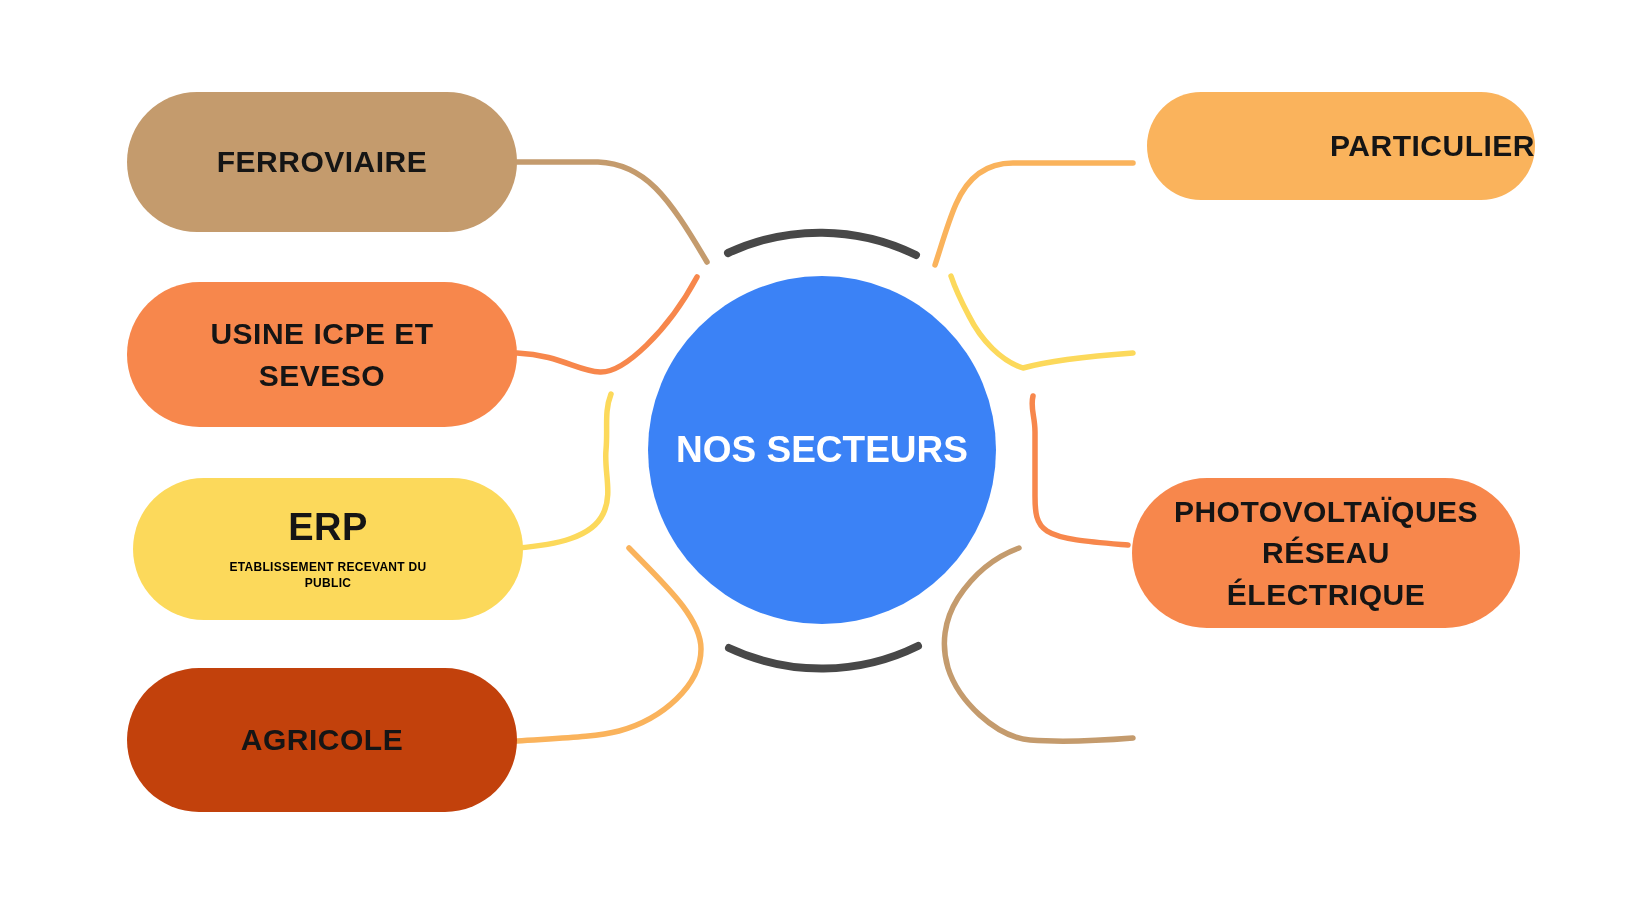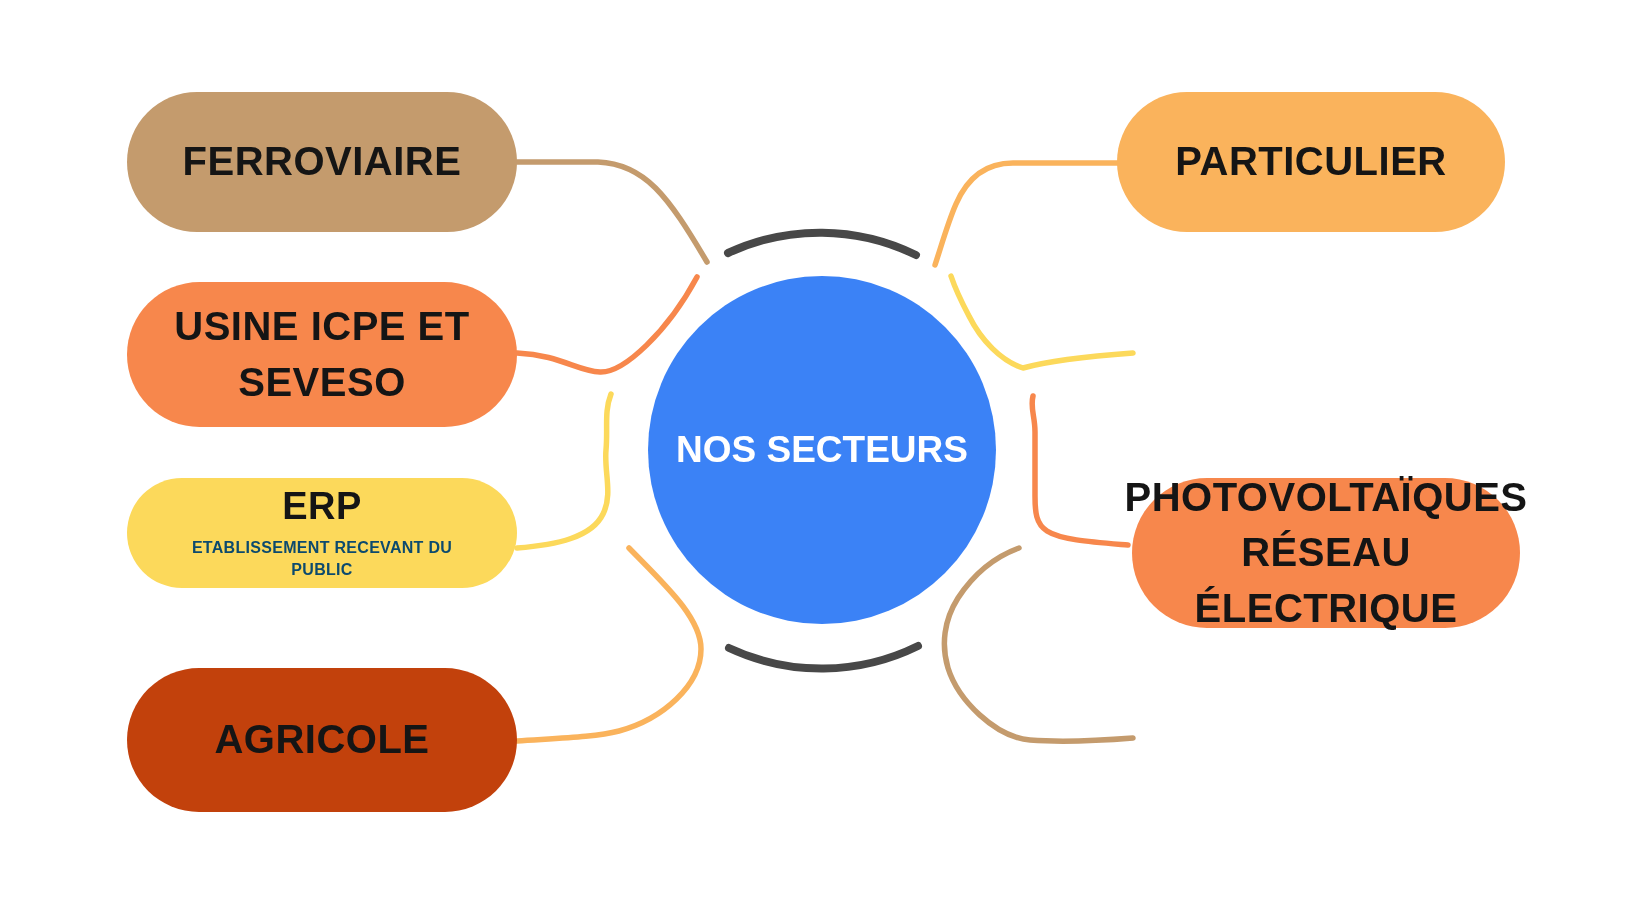--- a/index.html
+++ b/index.html
@@ -25,36 +25,36 @@
     position: absolute;
     z-index: 2;
     border-radius: 90px;
     display: flex;
     flex-direction: column;
     align-items: center;
     justify-content: center;
     text-align: center;
   }
   .pill-label {
-    font-size: 40px;
+    font-size: 30px;
     font-weight: bold;
     color: #151515;
     line-height: 1.38;
     white-space: pre-line;
     letter-spacing: 0.5px;
   }
   .pill-label.big {
     font-size: 38px;
     line-height: 1.1;
   }
   .pill-sublabel {
     margin-top: 10px;
-    font-size: 16px;
+    font-size: 12px;
     font-weight: bold;
-    color: #0c4a6e;
+    color: #000000;
     line-height: 1.35;
     white-space: pre-line;
     letter-spacing: 0.3px;
   }
   .pill-sublabel:empty { display: none; }
 
   .center-circle {
     position: absolute;
     left: 648px;
     top: 276px;
@@ -72,23 +72,23 @@
     color: #ffffff;
     font-weight: bold;
     font-size: 37px;
     line-height: 50px;
     white-space: nowrap;
   }
 
   
   .p-ferroviaire     { left: 127px;  top: 92px;  width: 390px; height: 140px; }
   .p-usine           { left: 127px;  top: 282px; width: 390px; height: 145px; }
-  .p-erp             { left: 127px;  top: 478px; width: 390px; height: 110px; }
+  .p-erp             { left: 133px;  top: 478px; width: 390px; height: 142px; }
   .p-agricole        { left: 127px;  top: 668px; width: 390px; height: 144px; }
-  .p-particulier     { left: 1117px; top: 92px;  width: 388px; height: 140px; }
+  .p-particulier     { left: 1147px; top: 92px;  width: 388px; height: 108px; align-items: flex-end; }
   .p-copropriete     { left: 1132px; top: 284px; width: 388px; height: 140px; }
   .p-photovoltaiques { left: 1132px; top: 478px; width: 388px; height: 150px; }
   .p-btp             { left: 1132px; top: 670px; width: 388px; height: 140px; }
 </style>
 </head>
 <body>
 
 <div class="canvas">
 
   <svg class="connectors" width="1640" height="924" viewBox="0 0 1640 924">

